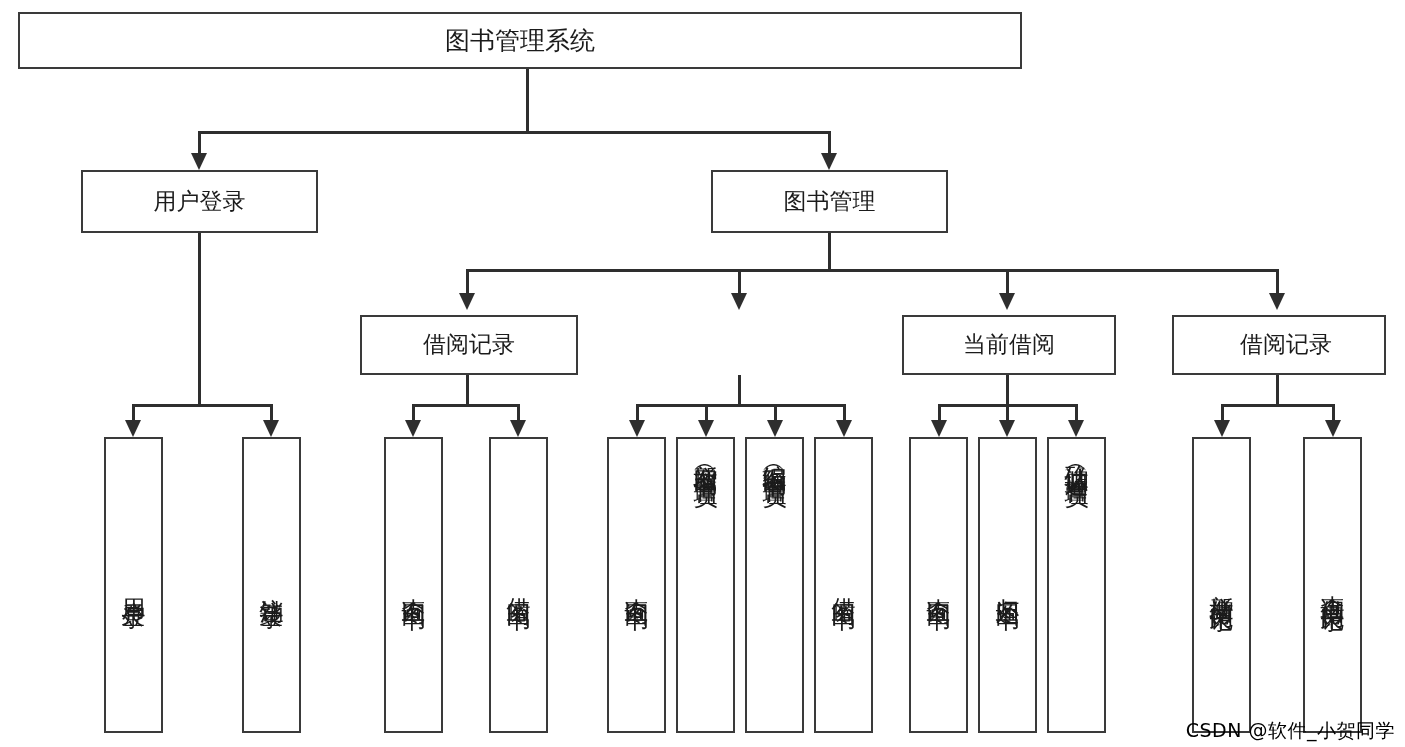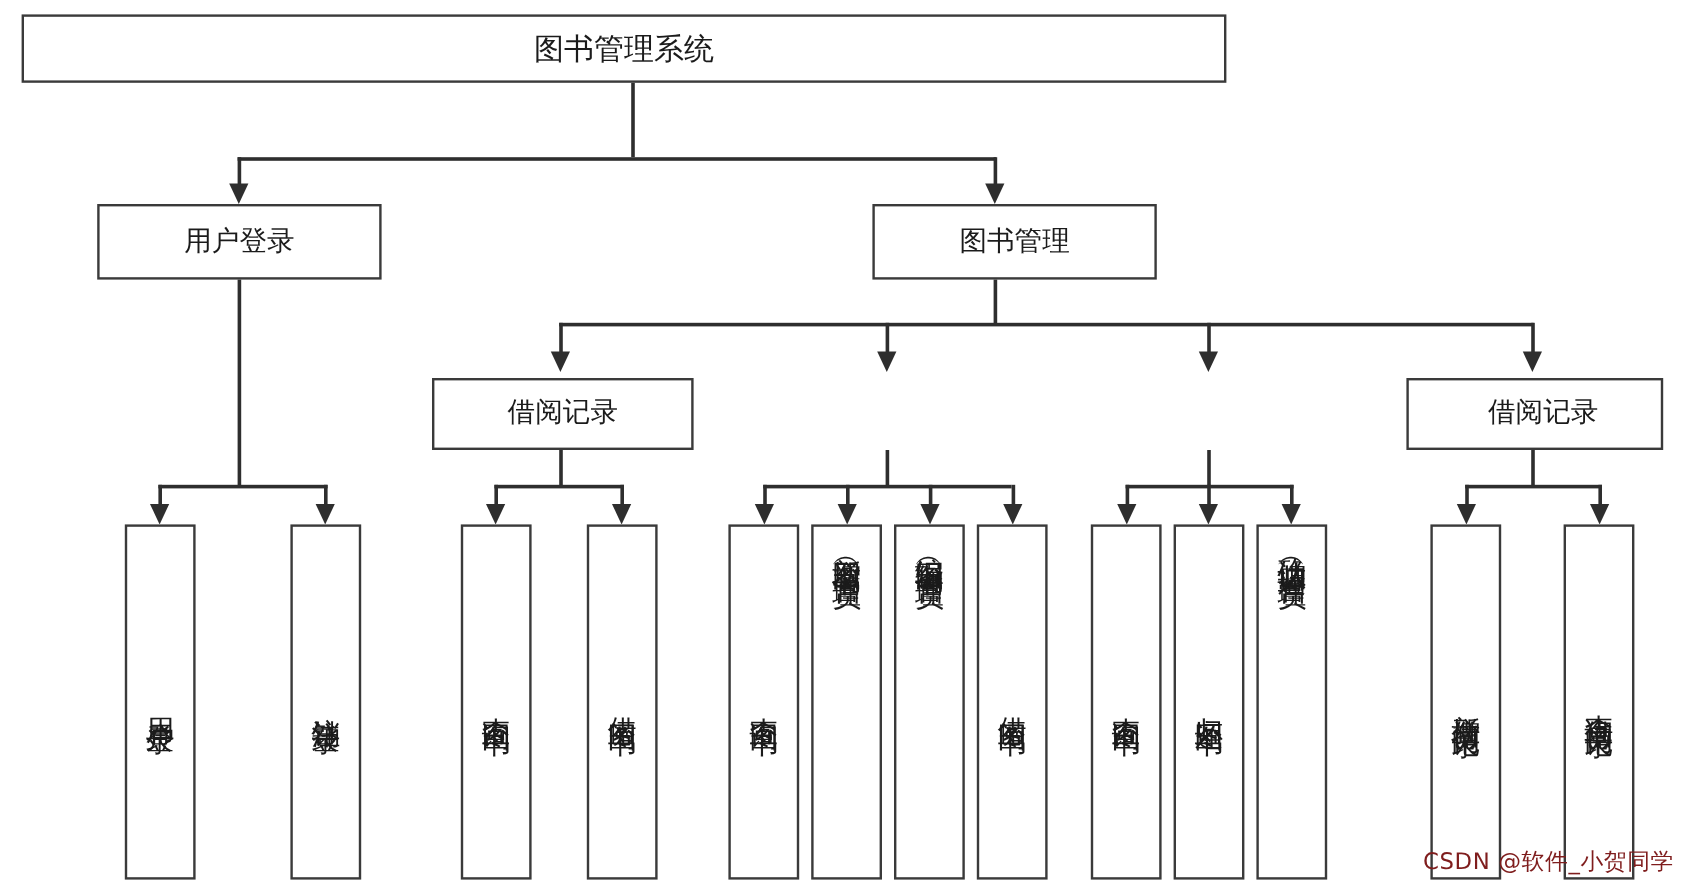--- a/index.html
+++ b/index.html
@@ -74,23 +74,23 @@
     height: 0;
     border-left: 8px solid transparent;
     border-right: 8px solid transparent;
     border-top: 17px solid #2e2e2e;
   }
 
   
   #watermark {
     position: absolute;
     right: 10px;
-    bottom: 16px;
+    bottom: 3px;
     font-size: 19px;
-    color: #7f1d1d;
+    color: #000000;
     letter-spacing: 0.5px;
     white-space: nowrap;
     pointer-events: none;
   }
 </style>
 </head>
 <body>
 
 <div id="canvas">
 
@@ -105,21 +105,21 @@
   <div class="vline" style="left:198px; top:131px; height:24px;"></div>
   <div class="arrow" style="left:191px; top:153px;"></div>
 
   <div class="vline" style="left:828px; top:131px; height:24px;"></div>
   <div class="arrow" style="left:821px; top:153px;"></div>
 
   <div class="node branch" style="left:81px; top:170px; width:237px; height:63px;">
     <span class="node-label">用户登录</span>
   </div>
 
-  <div class="node branch" style="left:727px; top:170px; width:237px; height:63px;">
+  <div class="node branch" style="left:711px; top:170px; width:237px; height:63px;">
     <span class="node-label">图书管理</span>
   </div>
 
   <div class="vline" style="left:198px; top:233px; height:173px;"></div>
   <div class="hline" style="left:132px; top:404px; width:141px;"></div>
   <div class="vline" style="left:132px; top:404px; height:18px;"></div>
   <div class="arrow" style="left:125px; top:420px;"></div>
   <div class="vline" style="left:270px; top:404px; height:18px;"></div>
   <div class="arrow" style="left:263px; top:420px;"></div>
 
@@ -136,20 +136,23 @@
   <div class="arrow" style="left:999px; top:293px;"></div>
 
   <div class="vline" style="left:1276px; top:269px; height:26px;"></div>
   <div class="arrow" style="left:1269px; top:293px;"></div>
 
   <div class="node branch" style="left:360px; top:315px; width:218px; height:60px;">
     <span class="node-label">借阅记录</span>
   </div>
 
 
+  <div class="node branch" style="left:902px; top:315px; width:214px; height:60px;">
+    <span class="node-label">当前借阅</span>
+  </div>
 
   <div class="node branch" style="left:1172px; top:315px; width:214px; height:60px;padding-left:14px;">
     <span class="node-label">借阅记录</span>
   </div>
 
   <div class="vline" style="left:466px; top:375px; height:30px;"></div>
   <div class="hline" style="left:412px; top:404px; width:108px;"></div>
   <div class="vline" style="left:412px; top:404px; height:18px;"></div>
   <div class="arrow" style="left:405px; top:420px;"></div>
   <div class="vline" style="left:517px; top:404px; height:18px;"></div>

